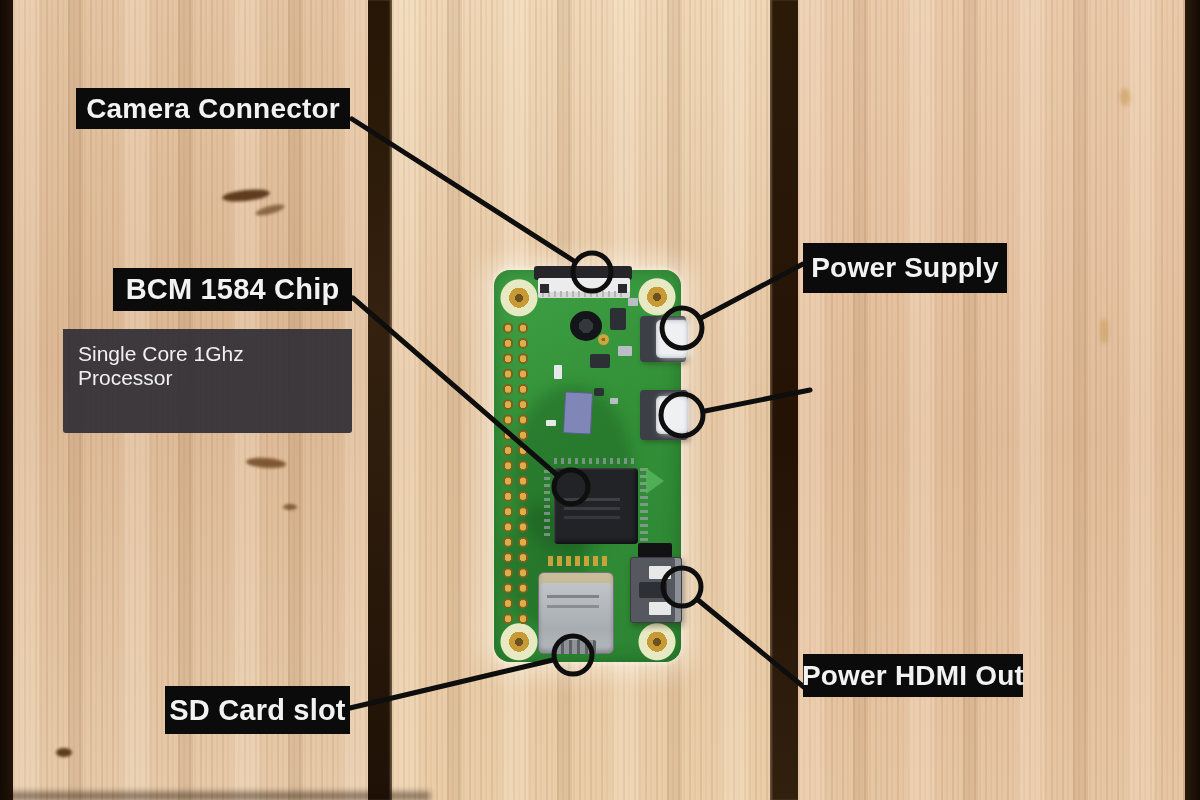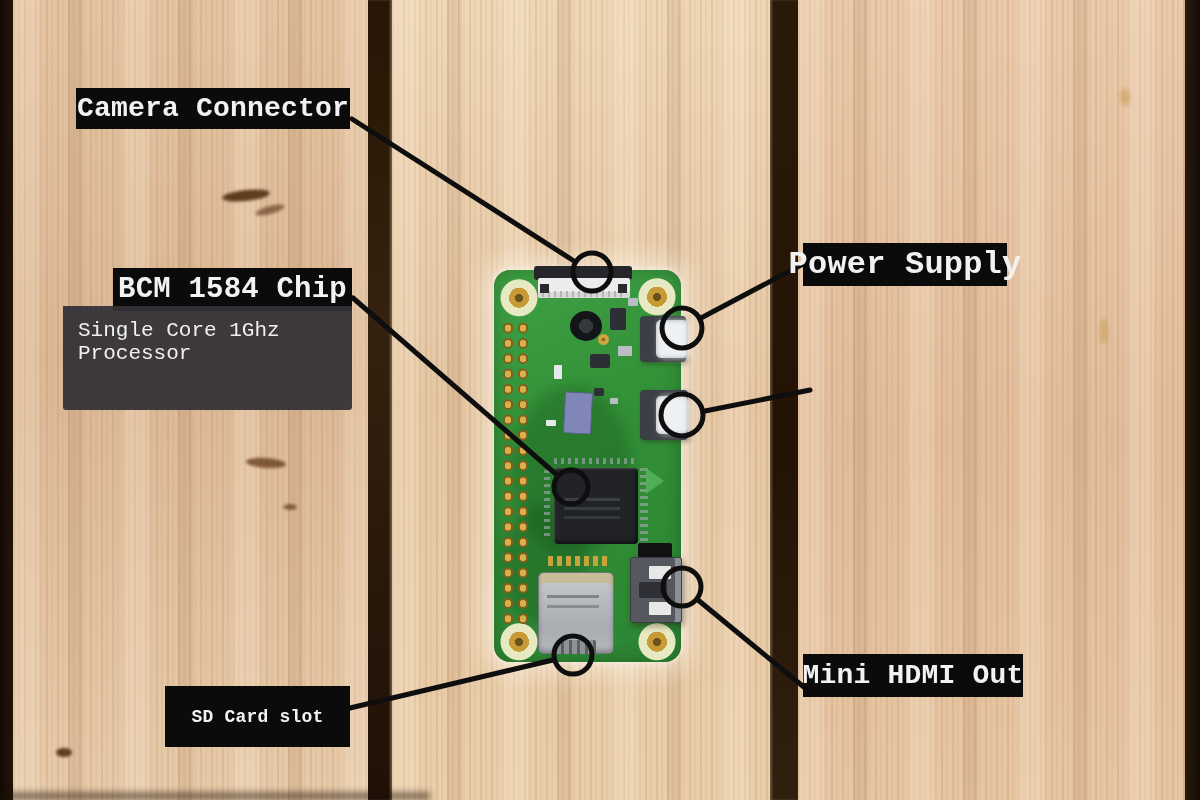--- a/index.html
+++ b/index.html
@@ -1,18 +1,18 @@
 <!DOCTYPE html>
 <html><head>
 <meta charset="utf-8">
 <style>
   html,body{margin:0;padding:0;background:#000;}
   #stage{
     position:relative;width:1200px;height:800px;overflow:hidden;
-    font-family:Liberation Mono, monospace;
+    font-family:Liberation Sans, sans-serif;
     background:#bef264;
   }
   
   .plank{position:absolute;top:0;bottom:0;}
   .plank::before{content:"";position:absolute;inset:0;
     background:repeating-linear-gradient(90deg,
       rgba(150,100,60,.14) 0 2px, rgba(0,0,0,0) 2px 5px,
       rgba(172,126,84,.09) 5px 7px, rgba(0,0,0,0) 7px 11px);}
   .plank::after{content:"";position:absolute;inset:0;
     background:repeating-linear-gradient(90deg,
@@ -72,25 +72,25 @@
   .hdmi .core{left:8px;top:24px;width:28px;height:16px;background:#2e3035;border-radius:2px;}
   .usb{background:#3c4046;border-radius:4px;box-shadow:2px 2px 5px rgba(30,20,10,.35);}
   .usb .face{position:absolute;left:16px;top:4px;width:32px;height:38px;background:#eef0f2;border-radius:5px;
     box-shadow:inset 0 0 4px rgba(120,130,140,.6),3px 0 6px rgba(255,255,255,.7);}
 
   
   .lbl{position:absolute;background:#0b0b0b;color:#f2f2f2;display:flex;align-items:center;justify-content:center;
     font-weight:600;letter-spacing:.2px;white-space:nowrap;}
   .lbl-camera{left:76px;top:88px;width:274px;height:41px;font-size:28px;}
   .lbl-bcm{left:113px;top:268px;width:239px;height:43px;font-size:29px;}
-  .lbl-power{left:803px;top:243px;width:204px;height:43px;font-size:32px;}
+  .lbl-power{left:803px;top:243px;width:204px;height:50px;font-size:28px;}
   .lbl-data{left:810px;top:368px;width:308px;height:41px;font-size:28px;}
   .lbl-hdmi{left:803px;top:654px;width:220px;height:43px;font-size:28px;}
-  .lbl-sd{left:165px;top:686px;width:185px;height:61px;font-size:18px;}
-  .info-box{position:absolute;left:63px;top:306px;width:289px;height:104px;background:rgba(52,50,55,.95);
+  .lbl-sd{left:165px;top:686px;width:185px;height:48px;font-size:29px;}
+  .info-box{position:absolute;left:63px;top:329px;width:289px;height:104px;background:rgba(52,50,55,.95);
     color:#f0f0f0;font-size:21px;font-weight:500;display:flex;flex-direction:column;justify-content:space-between;
     padding:13px 16px 14px 15px;box-sizing:border-box;border-radius:0 0 3px 3px;}
   
   .overlay{position:absolute;left:0;top:0;width:1200px;height:800px;pointer-events:none;}
 </style>
 </head>
 <body>
 
 <div id="stage">
 
@@ -177,16 +177,16 @@
       <circle cx="573" cy="655" r="19"></circle>
     </g>
   </svg>
 
   <div class="lbl lbl-camera">Camera Connector</div>
   <div class="lbl lbl-bcm">BCM 1584 Chip</div>
   <div class="info-box">
     <div>Single Core 1Ghz Processor</div>
   </div>
   <div class="lbl lbl-power">Power Supply</div>
-  <div class="lbl lbl-hdmi">Mini HDMI Out</div>
+  <div class="lbl lbl-hdmi">Power HDMI Out</div>
   <div class="lbl lbl-sd">SD Card slot</div>
 
 </div>
 
 </body></html>

